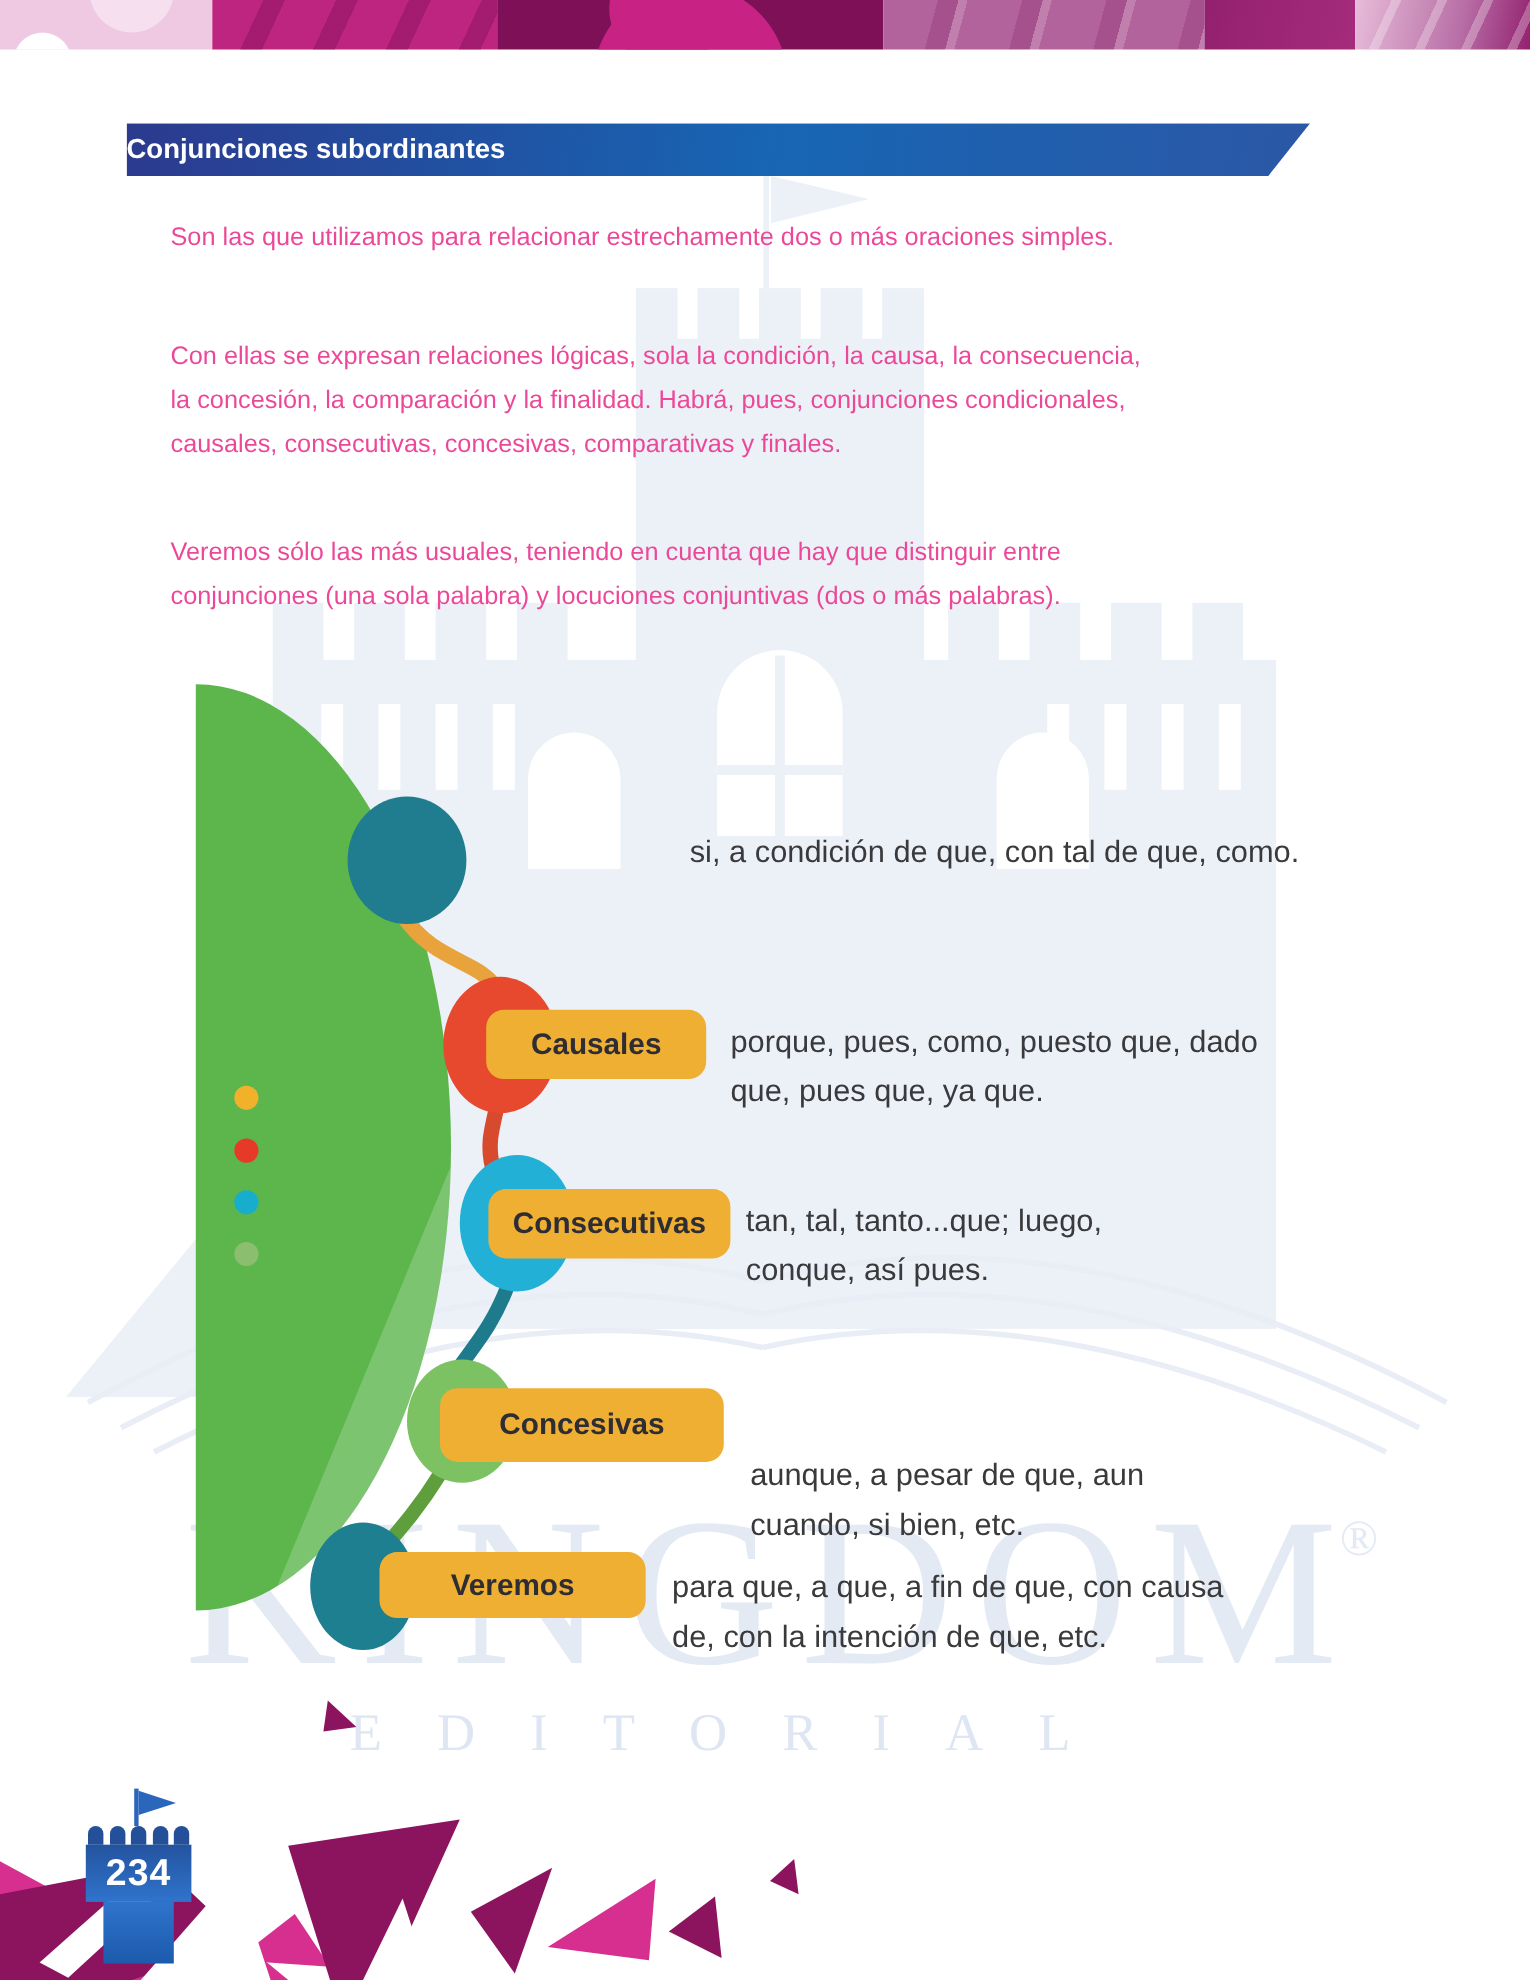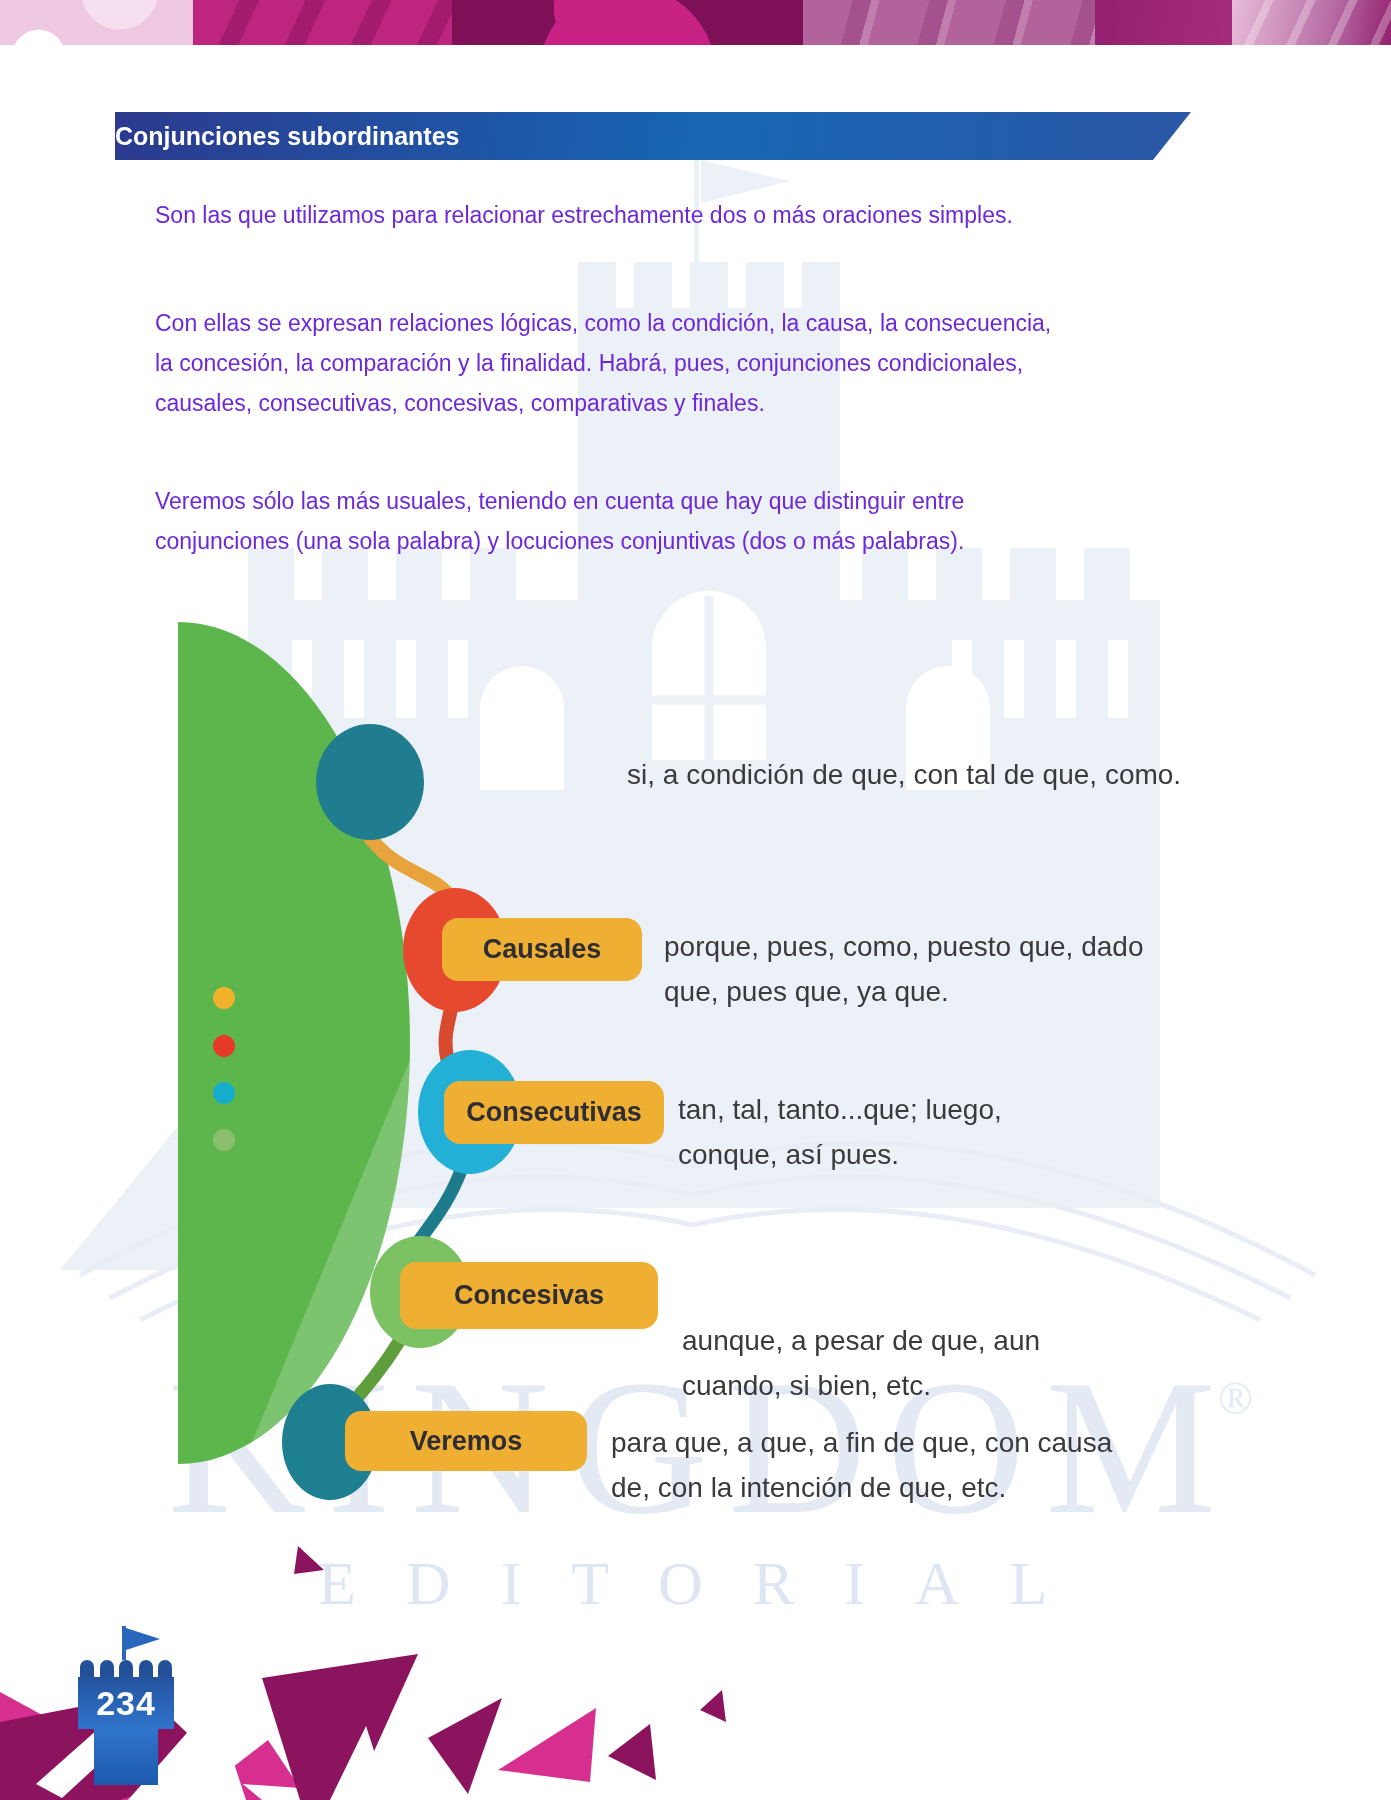--- a/index.html
+++ b/index.html
@@ -31,33 +31,33 @@
   
   .castle{position:absolute;left:0;top:0;z-index:1;pointer-events:none;}
 
   
   .wm-brand{position:absolute;left:168px;top:1368px;z-index:1;width:1060px;
     font-family:"Liberation Serif",serif;font-size:192px;line-height:160px;
     letter-spacing:20px;color:#e4eaf4;white-space:nowrap;}
   .wm-reg{position:absolute;left:1218px;top:1372px;z-index:1;
     font-family:"Liberation Serif",serif;font-size:46px;color:#e4eaf4;}
   .wm-sub{position:absolute;left:318px;top:1548px;z-index:1;
-    font-family:"Liberation Serif",serif;font-size:62px;letter-spacing:50px;
+    font-family:"Liberation Serif",serif;font-size:48px;letter-spacing:50px;
     color:#dde6f2;white-space:nowrap;}
 
   
   .banner{position:absolute;left:115px;top:112px;width:1076px;height:48px;z-index:2;
     background:linear-gradient(100deg,#2c3a8e 0%,#1766b4 55%,#2b57a6 100%);
     clip-path:polygon(0 0,100% 0,calc(100% - 38px) 100%,0 100%);}
   .banner span{display:block;line-height:48px;
     color:#ffffff;font-size:25px;font-weight:bold;}
 
   
   .para{position:absolute;left:155px;width:905px;z-index:2;
-    font-size:23px;line-height:40px;color:#6d28d9;}
+    font-size:23px;line-height:40px;color:#ec4899;}
   .p1{top:172px;} .p2{top:280px;} .p3{top:458px;}
 
   
   .green-panel{position:absolute;left:178px;top:622px;width:232px;height:842px;z-index:2;
     background:#5cb64c;border-radius:0 100% 100% 0 / 0 50% 50% 0;overflow:hidden;}
   .green-panel .light{position:absolute;left:0;top:0;width:100%;height:100%;
     background:rgba(255,255,255,.20);
     clip-path:polygon(28% 100%,100% 52%,100% 100%);}
   .dot{position:absolute;width:22px;height:22px;border-radius:50%;z-index:3;left:213px;}
   .dot1{top:987px;background:#f2b12b;}
@@ -173,21 +173,21 @@
 
   <div class="wm-brand">KINGDOM</div>
   <div class="wm-reg">®</div>
   <div class="wm-sub">EDITORIAL</div>
 
   <div class="banner">
     <span>Conjunciones subordinantes</span>
   </div>
 
   <p class="para p1">Son las que utilizamos para relacionar estrechamente dos o más oraciones simples.</p>
-  <p class="para p2">Con ellas se expresan relaciones lógicas, como la condición, la causa, la consecuencia, la concesión, la comparación y la finalidad. Habrá, pues, conjunciones condicionales, causales, consecutivas, concesivas, comparativas y finales.</p>
+  <p class="para p2">Con ellas se expresan relaciones lógicas, sola la condición, la causa, la consecuencia, la concesión, la comparación y la finalidad. Habrá, pues, conjunciones condicionales, causales, consecutivas, concesivas, comparativas y finales.</p>
   <p class="para p3">Veremos sólo las más usuales, teniendo en cuenta que hay que distinguir entre conjunciones (una sola palabra) y locuciones conjuntivas (dos o más palabras).</p>
 
   <div class="green-panel">
     <div class="light"></div>
   </div>
   <span class="dot dot1"></span>
   <span class="dot dot2"></span>
   <span class="dot dot3"></span>
   <span class="dot dot4"></span>
 

